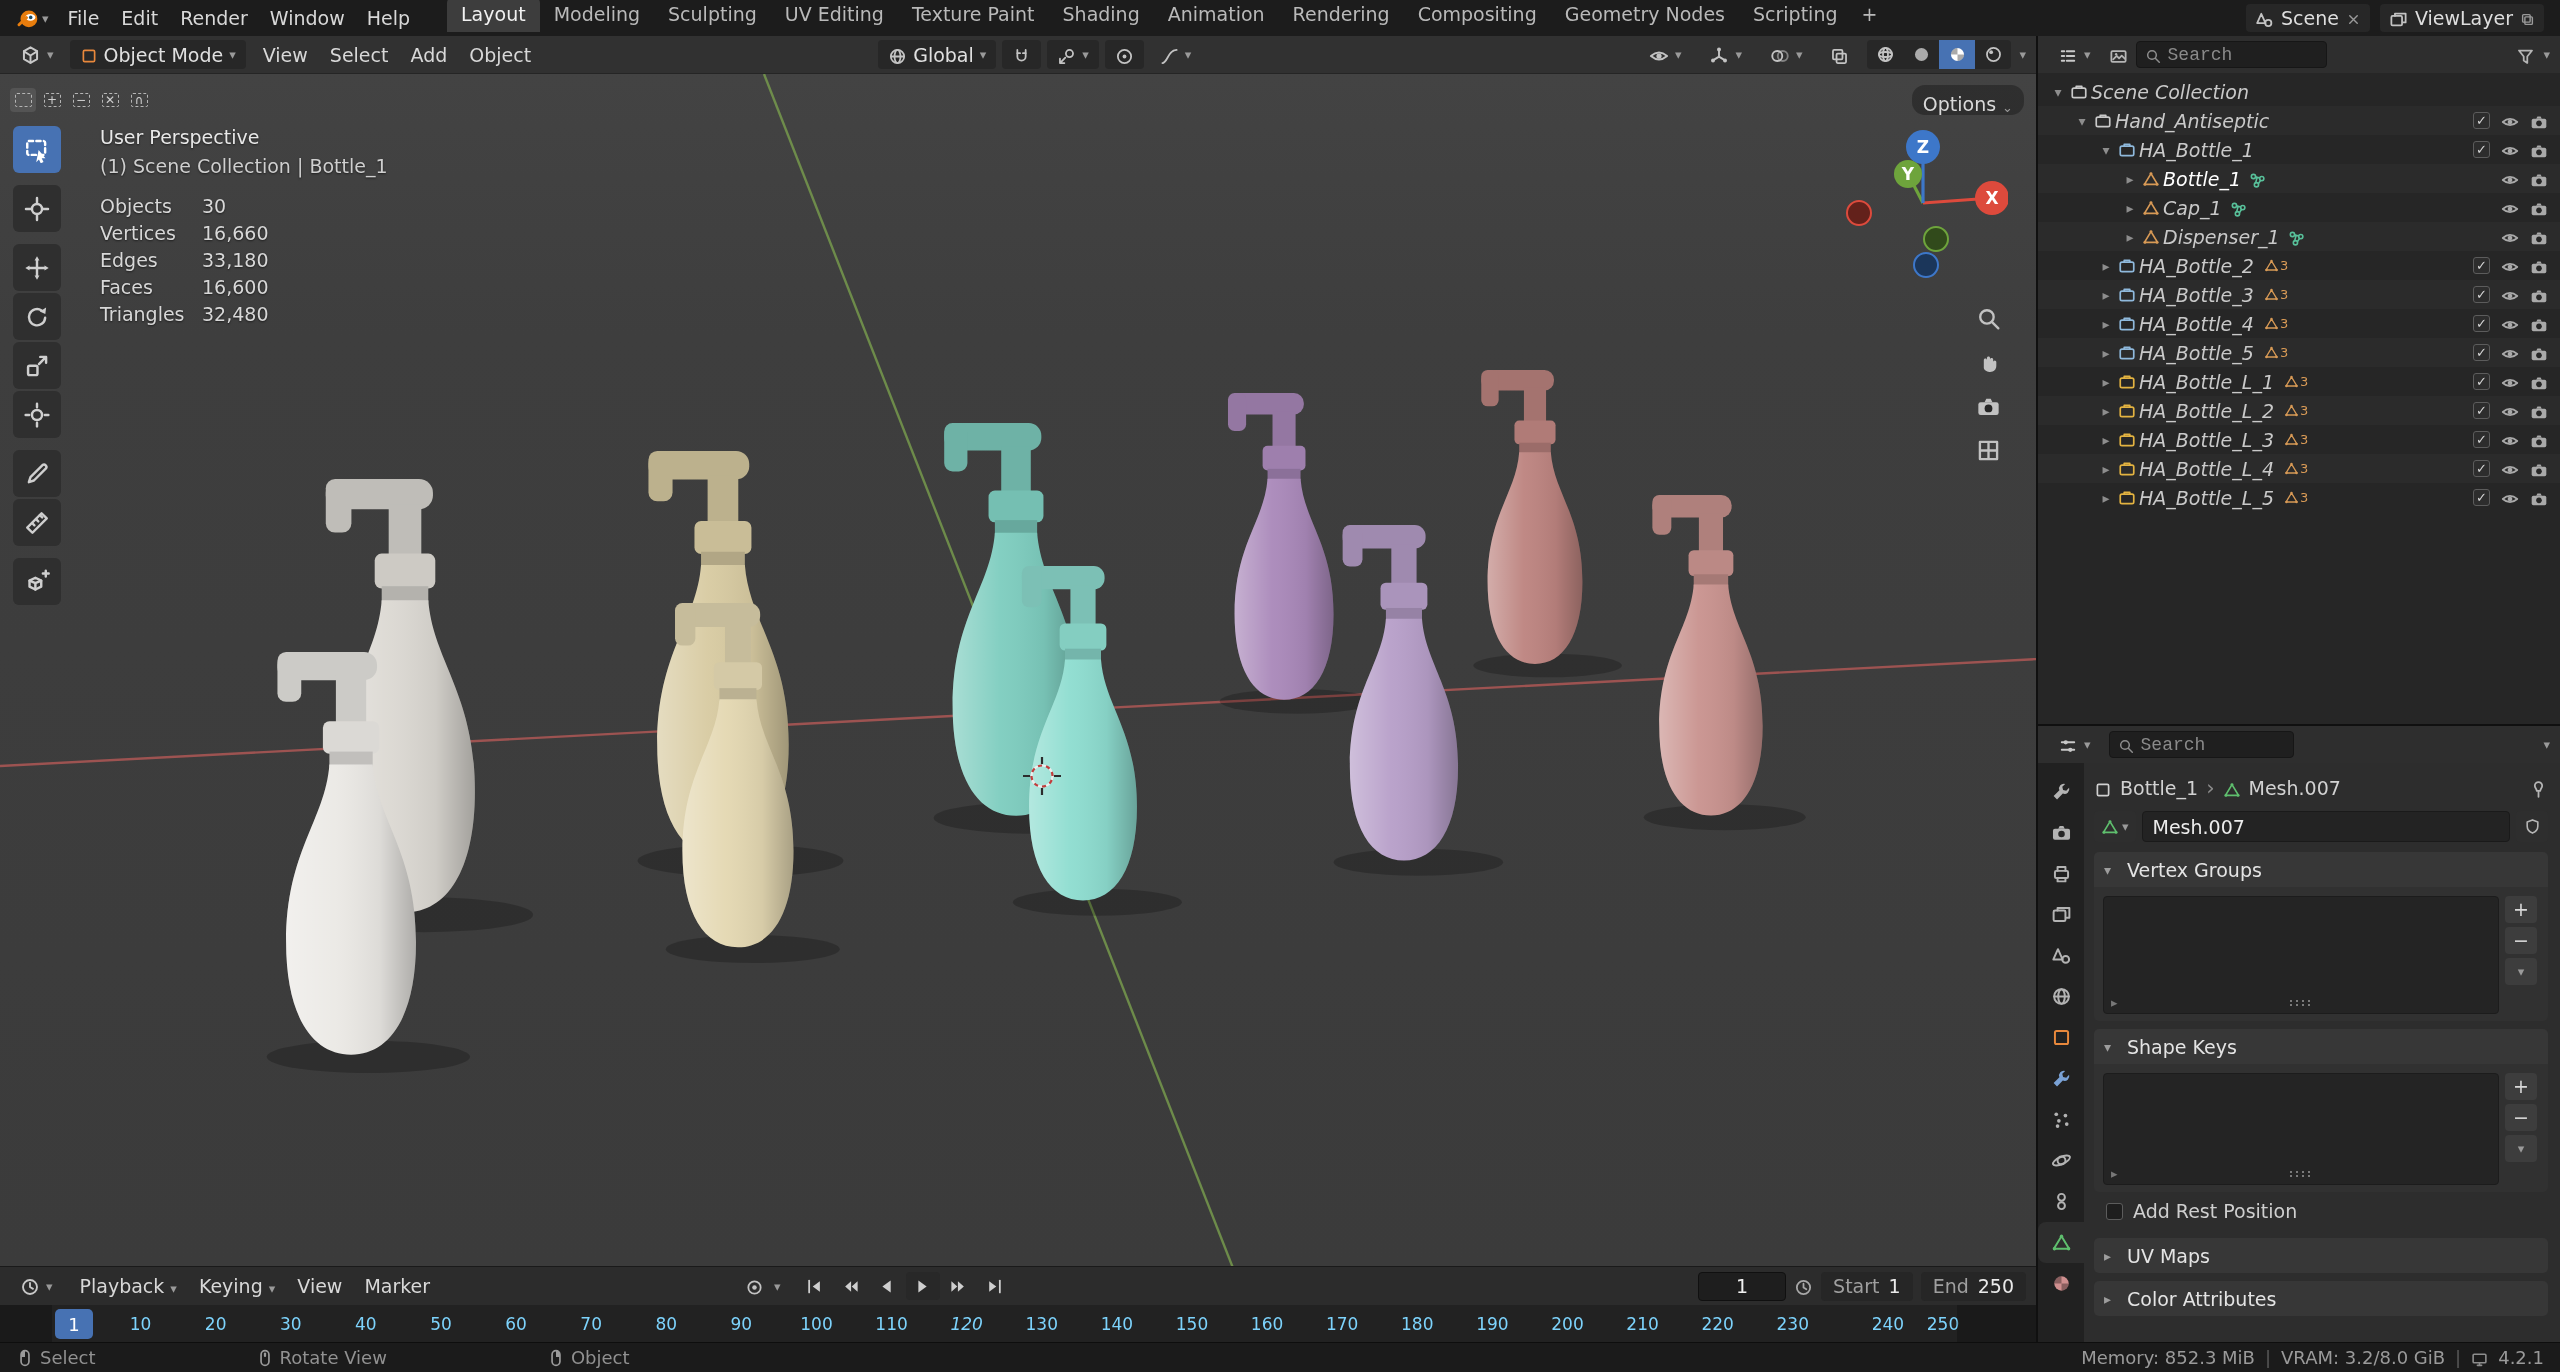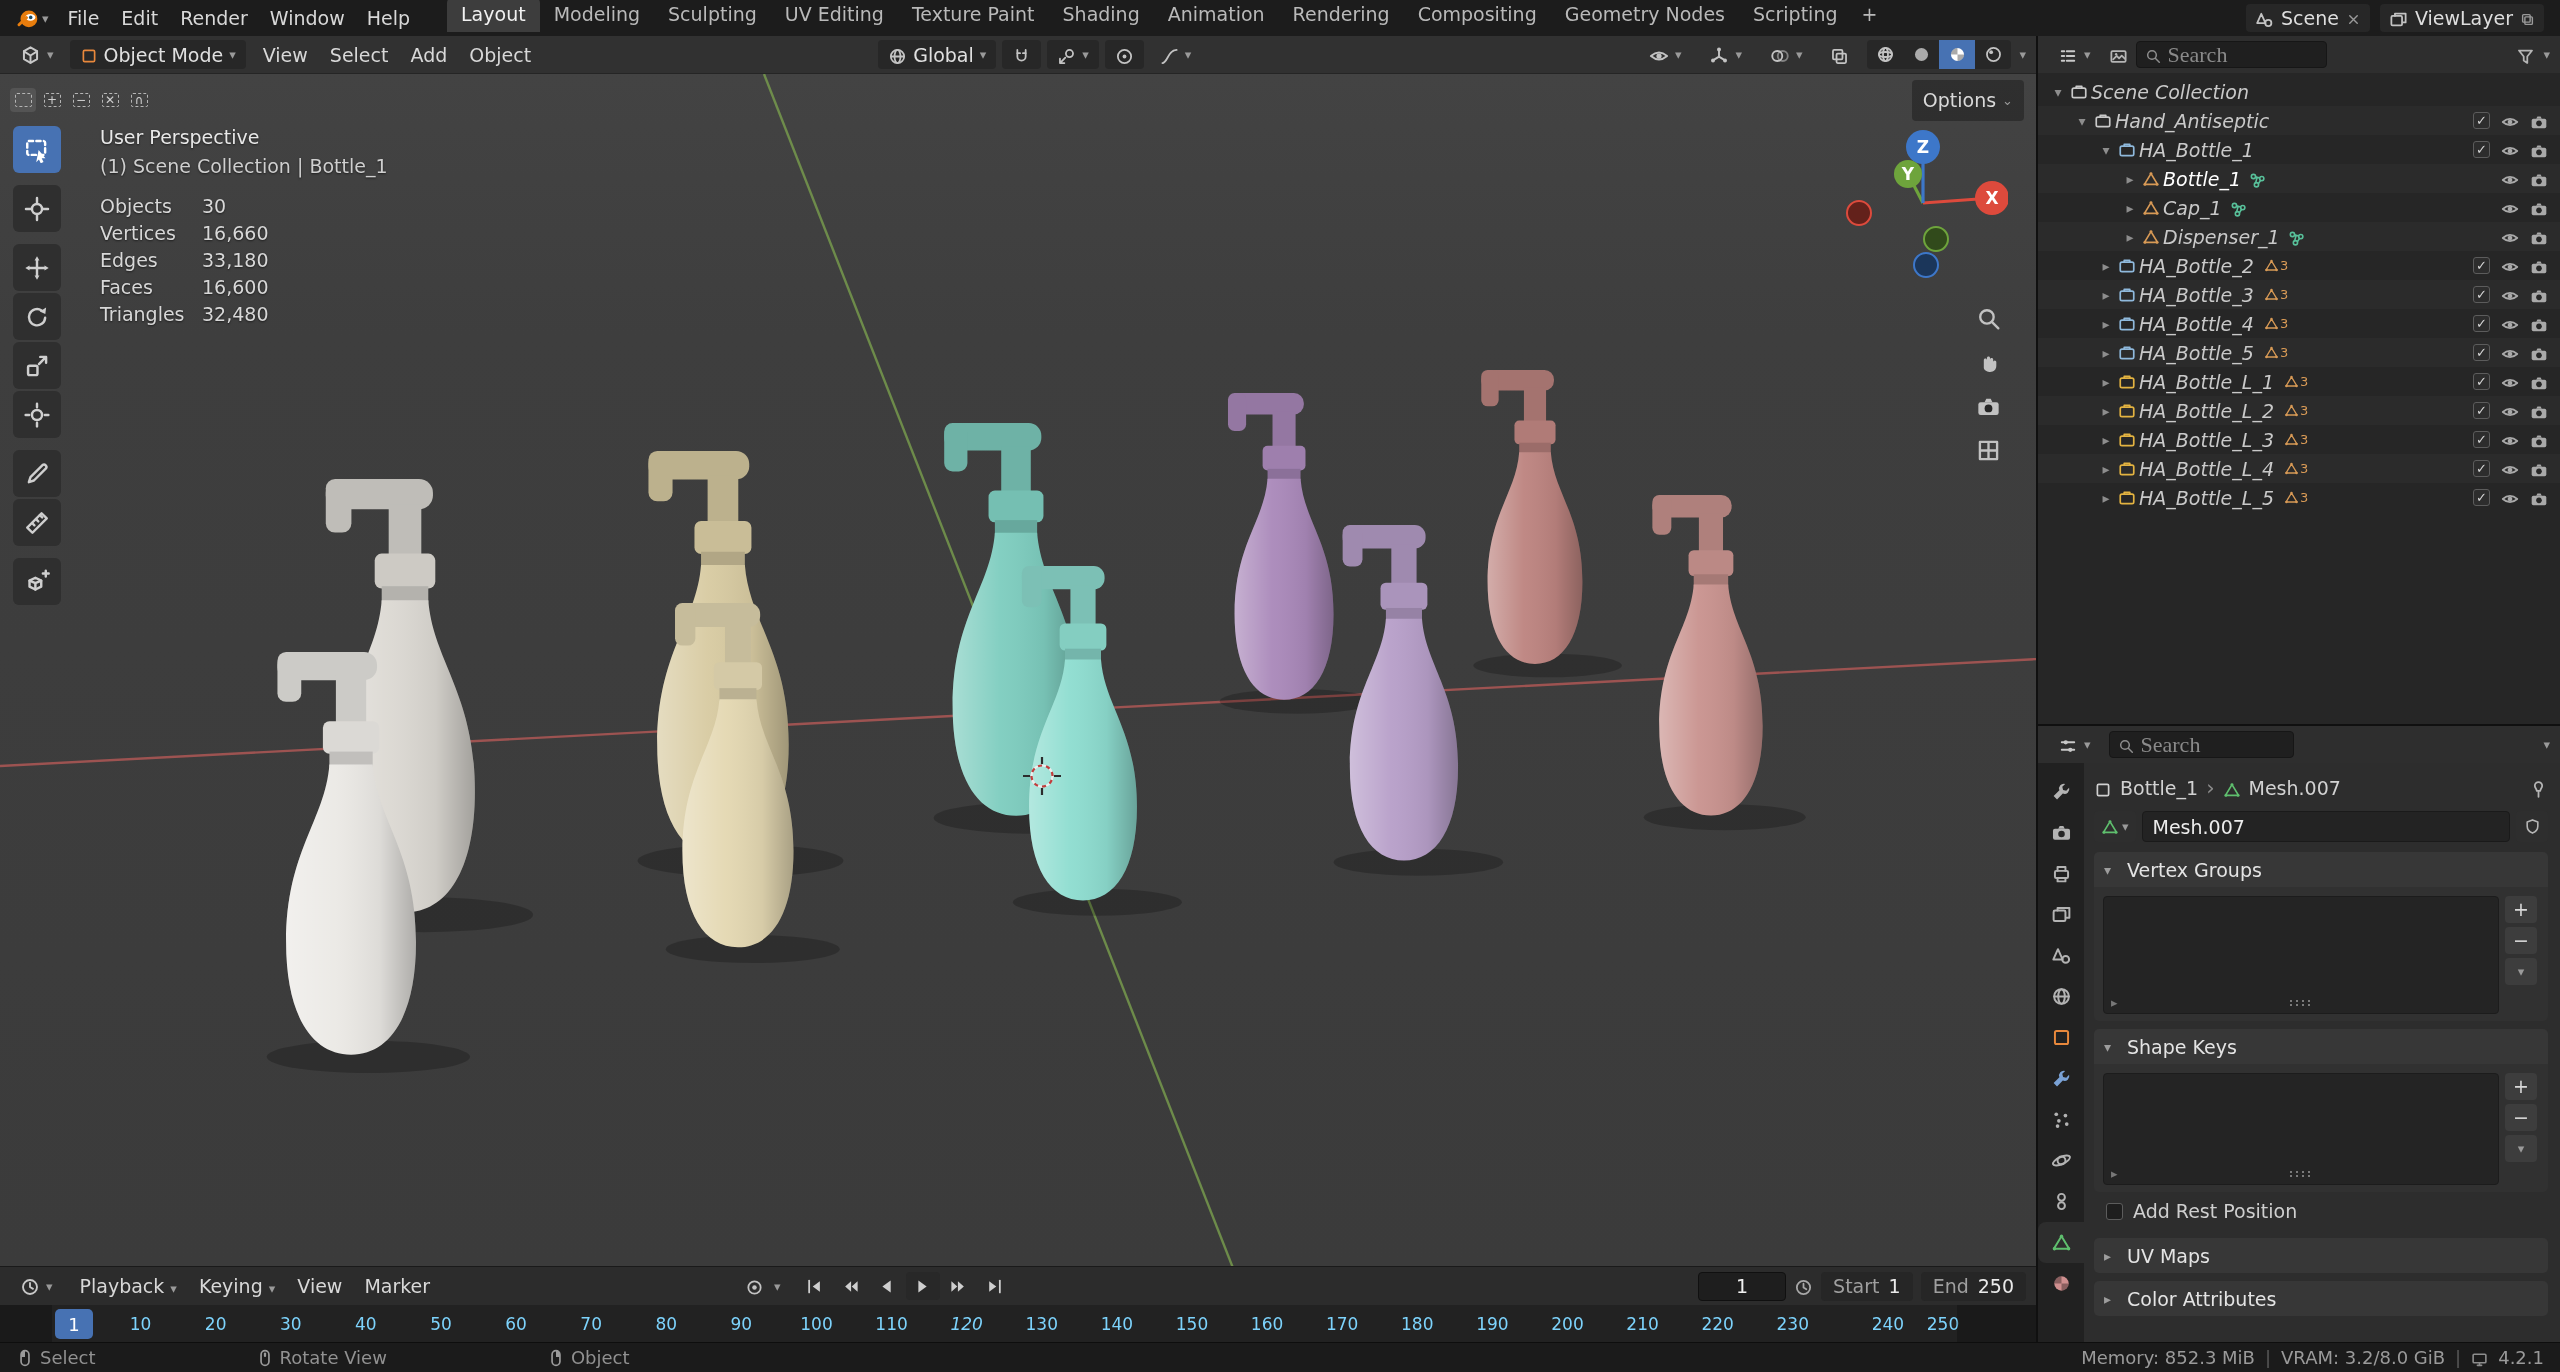--- a/index.html
+++ b/index.html
@@ -37,21 +37,21 @@
   .seg { width:36px; height:29px; display:flex; align-items:center; justify-content:center; cursor:pointer; }
   .seg.active { background:#4772b3; }
 
   .viewport { position:relative; flex:1; min-height:0; background:linear-gradient(180deg,#434343 0%,#3e3e3e 22%,#3b3b3b 100%); overflow:hidden; }
   #scene-svg { position:absolute; inset:0; }
 
   .tool-header { position:absolute; left:10px; right:12px; top:8px; height:36px; display:flex; align-items:center; gap:5px; }
   .selmode { width:26px; height:24px; display:flex; align-items:center; justify-content:center; border-radius:4px; cursor:pointer; color:#cfcfcf; }
   .selmode.active { background:#545454; }
   .selmode i { font-style:normal; font-size:12px; border:1.5px dashed #b5b5b5; width:17px; height:14px; display:flex; align-items:center; justify-content:center; border-radius:2px; }
-  .options-btn { margin-left:auto; display:flex; align-items:center; gap:6px; background:rgba(40,40,40,.75); border-radius:4px; height:41px; padding:0 11px; color:#d9d9d9; cursor:pointer; }
+  .options-btn { margin-left:auto; display:flex; align-items:flex-end; gap:6px; background:rgba(40,40,40,.75); border-radius:13px; height:30px; padding:0 11px; color:#d9d9d9; cursor:pointer; }
 
   .toolbar { position:absolute; left:13px; top:52px; display:flex; flex-direction:column; }
   .tool-btn { width:48px; height:47px; background:#2e2e2ee6; border-radius:6px; display:flex; align-items:center; justify-content:center; margin-bottom:2px; cursor:pointer; color:#cfcfcf; }
   .tool-btn.active { background:#4772b3; color:#fff; }
   .tool-gap { margin-top:10px; }
 
   .vp-overlay { position:absolute; left:100px; top:52px; color:#e8e8e8; text-shadow:0 1px 2px rgba(0,0,0,.55); }
   .vp-overlay .sub { color:#cfcfcf; margin-top:7px; }
   .stats { margin-top:18px; display:grid; grid-template-columns:102px auto; row-gap:5px; color:#d8d8d8; }
 
@@ -72,21 +72,21 @@
   .range-field .val { color:#eaeaea; }
   .tl-ruler { flex:1; position:relative; background:#222222; }
   .tick { position:absolute; top:50%; transform:translate(-50%,-50%); color:#7dd3fc; font-size:17px; }
   .ruler-dim { position:absolute; top:0; bottom:0; background:rgba(0,0,0,.22); }
   .cf-badge { position:absolute; left:55px; top:4px; width:38px; height:30px; background:#4772b3; border-radius:5px; color:#fff; display:flex; align-items:center; justify-content:center; font-size:18px; }
 
   
   .right-col { flex:1; display:flex; flex-direction:column; min-width:0; }
   .ol-header, .props-header { height:37px; background:#2e2e2e; display:flex; align-items:center; gap:8px; padding:0 10px; flex:none; }
   .search-field { display:flex; align-items:center; gap:7px; background:#1f1f1f; border:1px solid #161616; border-radius:4px; height:27px; padding:0 8px; flex:1; max-width:220px; }
-  .search-field input { background:transparent; border:none; outline:none; color:#fdba74; font-family:Liberation Serif, serif; font-size:22px; width:100%; }
+  .search-field input { background:transparent; border:none; outline:none; color:#fdba74; font-family:Liberation Mono, monospace; font-size:18px; width:100%; }
   .search-field input::placeholder { color:#8a8a8a; }
 
   .outliner { height:690px; flex:none; background:#262626; display:flex; flex-direction:column; border-bottom:2px solid #101010; }
   .ol-body { flex:1; overflow:hidden; padding-top:4px; }
   .o-row { height:29px; display:flex; align-items:center; padding:0 12px 0 0; color:#c9c9c9; cursor:pointer; }
   .o-row:nth-child(even) { background:rgba(255,255,255,.022); }
   .o-row.active .o-label { color:#ffffff; }
   .o-arrow { width:24px; text-align:center; color:#8d8d8d; font-size:14px; flex:none; }
   .o-label { margin-left:3px; white-space:nowrap;font-style:italic; }
   .o-count { display:flex; align-items:flex-end; margin-left:10px; color:#d89a56; }

